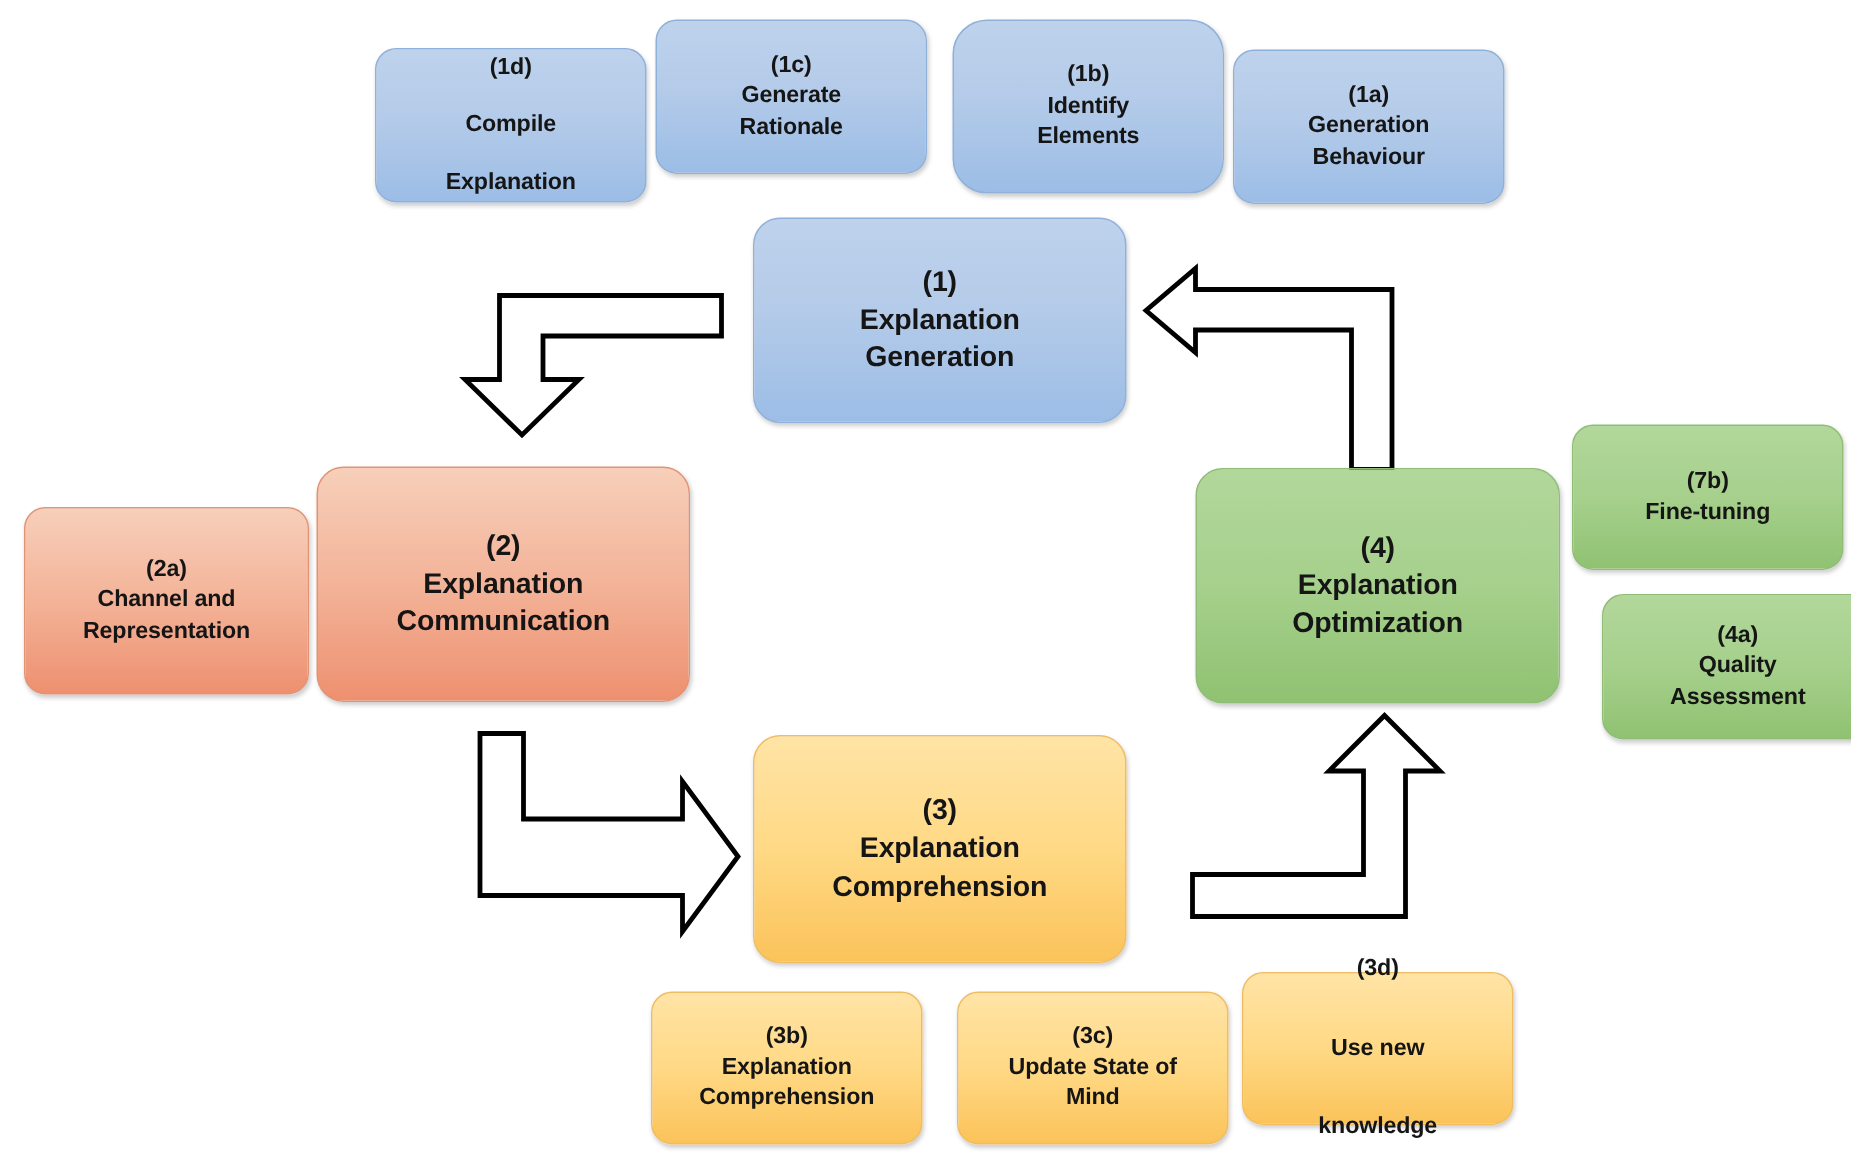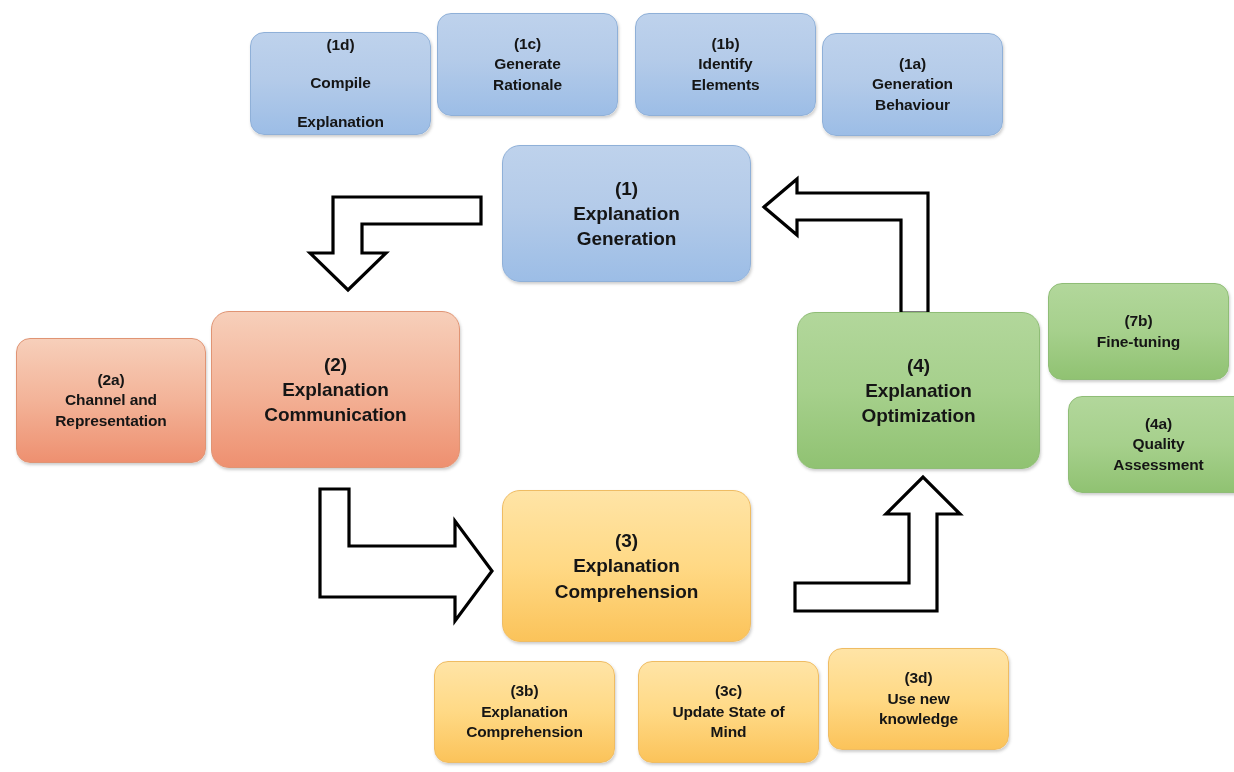--- a/index.html
+++ b/index.html
@@ -95,21 +95,21 @@
     <span class="ln">Compile</span>
     <span class="ln">Explanation</span>
   </div>
 
   <div class="node blue sub" style="left:437px; top:13px; width:181px; height:103px;">
     <span class="ln tag">(1c)</span>
     <span class="ln">Generate</span>
     <span class="ln">Rationale</span>
   </div>
 
-  <div class="node blue sub" style="left:635px; top:13px; width:181px; height:103px;">
+  <div class="node blue sub" style="left:635px; top:13px; width:181px; height:116px;border-radius:23px;">
     <span class="ln tag">(1b)</span>
     <span class="ln">Identify</span>
     <span class="ln">Elements</span>
   </div>
 
   <div class="node blue sub" style="left:822px; top:33px; width:181px; height:103px;">
     <span class="ln tag">(1a)</span>
     <span class="ln">Generation</span>
     <span class="ln">Behaviour</span>
   </div>
@@ -161,19 +161,19 @@
     <span class="ln">Explanation</span>
     <span class="ln">Comprehension</span>
   </div>
 
   <div class="node yellow sub" style="left:638px; top:661px; width:181px; height:102px;">
     <span class="ln tag">(3c)</span>
     <span class="ln">Update State of</span>
     <span class="ln">Mind</span>
   </div>
 
-  <div class="node yellow sub" style="left:828px; top:648px; width:181px; height:102px;">
+  <div class="node yellow sub" style="left:828px; top:648px; width:181px; height:102px;gap:32px;">
     <span class="ln tag">(3d)</span>
     <span class="ln">Use new</span>
     <span class="ln">knowledge</span>
   </div>
 
 </div>
 
 </body></html>

